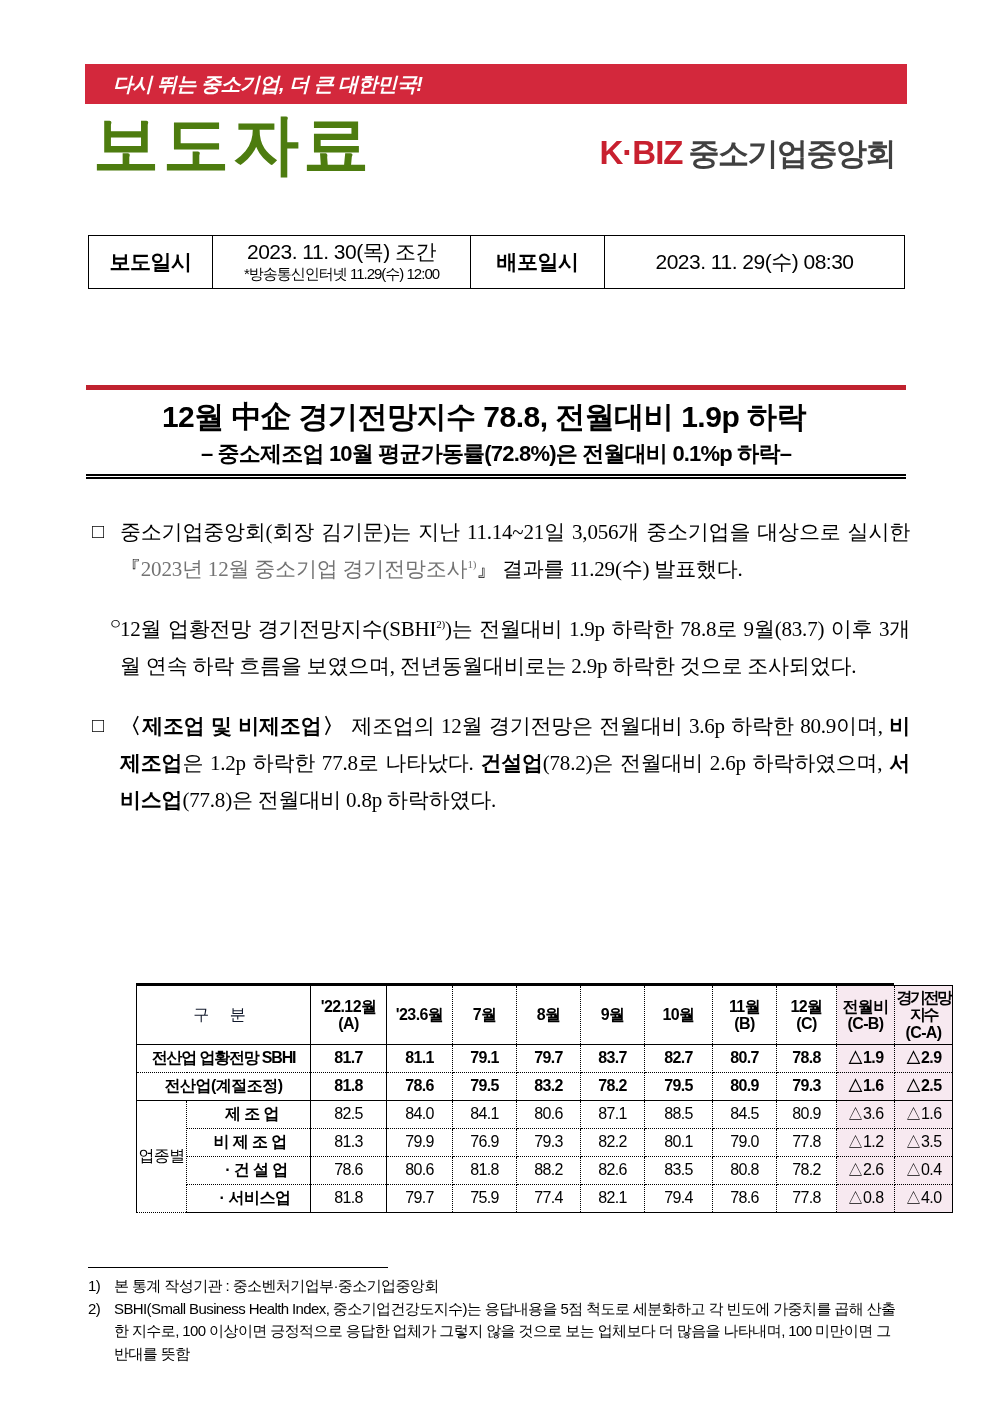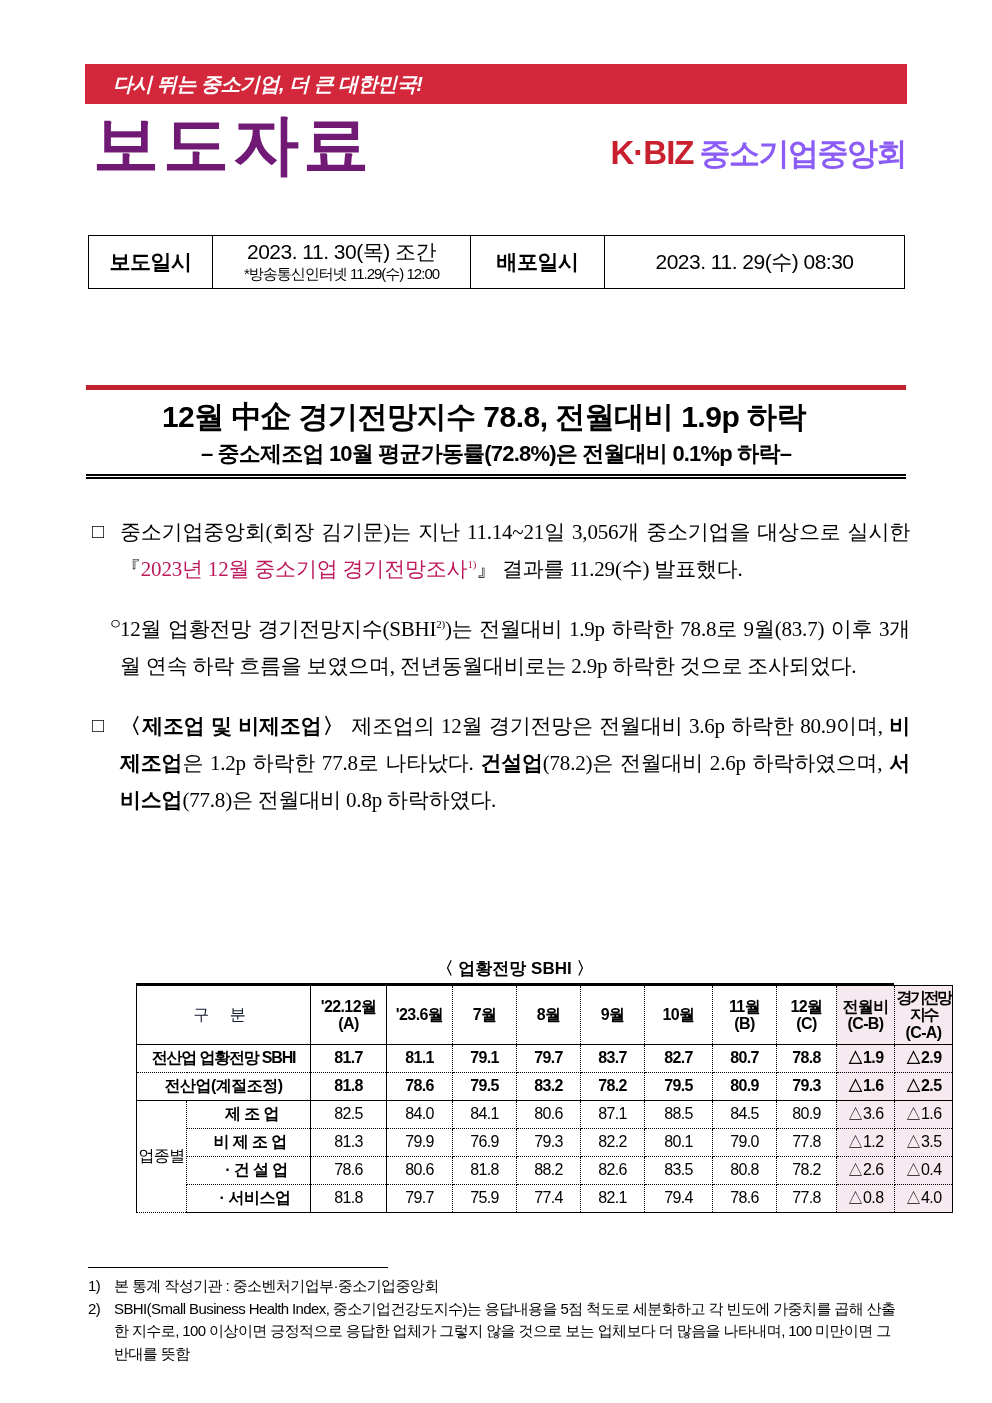--- a/index.html
+++ b/index.html
@@ -51,44 +51,44 @@
     top: 92px;
     width: 822px;
     height: 100px;
   }
   .masthead-title {
     position: absolute;
     left: 8px;
     top: 0px;
     font-size: 66px;
     font-weight: bold;
-    color: #701a75;
+    color: #4d7c0f;
     letter-spacing: 4px;
     line-height: 1;
     font-family: "Liberation Sans", sans-serif;
   }
   .logo {
     position: absolute;
-    right: 1px;
+    right: 12px;
     top: 22px;
     display: flex;
     align-items: baseline;
     white-space: nowrap;
   }
   .logo-kbiz {
     font-size: 33px;
     font-weight: bold;
     color: #C8202F;
     letter-spacing: -1px;
     font-family: "Liberation Sans", sans-serif;
   }
   .logo-name {
     font-size: 31px;
     font-weight: bold;
-    color: #8b5cf6;
+    color: #404040;
     letter-spacing: -1.5px;
     margin-left: 6px;
     font-family: "Liberation Sans", sans-serif;
   }
 
   
   table.info {
     position: absolute;
     left: 88px;
     top: 216px;
@@ -181,21 +181,21 @@
   .ptext {
     flex: 1 1 auto;
     font-size: 21px;
     line-height: 1.78;
     text-align: justify;
     text-justify: inter-character;
     letter-spacing: -0.2px;
     font-family: "Liberation Serif", serif;
   }
   .ptext b { font-weight: bold; }
-  .blue { color: #be185d; }
+  .blue { color: #737373; }
   sup { font-size: 11px; vertical-align: super; }
 
   
   .table-title {
     position: absolute;
     left: 136px;
     top: 938px;
     width: 758px;
     text-align: center;
     font-size: 17px;
@@ -332,21 +332,20 @@
       <div class="ptext"><span>12월 업황전망 경기전망지수(SBHI</span><sup>2)</sup><span>)는 전월대비 1.9p 하락한 78.8로 9월(83.7) 이후 3개월 연속 하락 흐름을 보였으며, 전년동월대비로는 2.9p 하락한 것으로 조사되었다.</span></div>
     </div>
 
     <div class="para">
       <div class="bullet">□</div>
       <div class="ptext"><b>〈제조업 및 비제조업〉</b><span> 제조업의 12월 경기전망은 전월대비 3.6p 하락한 80.9이며, </span><b>비제조업</b><span>은 1.2p 하락한 77.8로 나타났다. </span><b>건설업</b><span>(78.2)은 전월대비 2.6p 하락하였으며, </span><b>서비스업</b><span>(77.8)은 전월대비 0.8p 하락하였다.</span></div>
     </div>
 
   </div>
 
-  <div class="table-title">〈 업황전망 SBHI 〉</div>
   <div class="table-outer-top"></div>
   <table class="data">
     <colgroup>
       <col style="width:50px">
       <col style="width:124px">
       <col style="width:76px">
       <col style="width:66px">
       <col style="width:64px">
       <col style="width:64px">
       <col style="width:64px">

